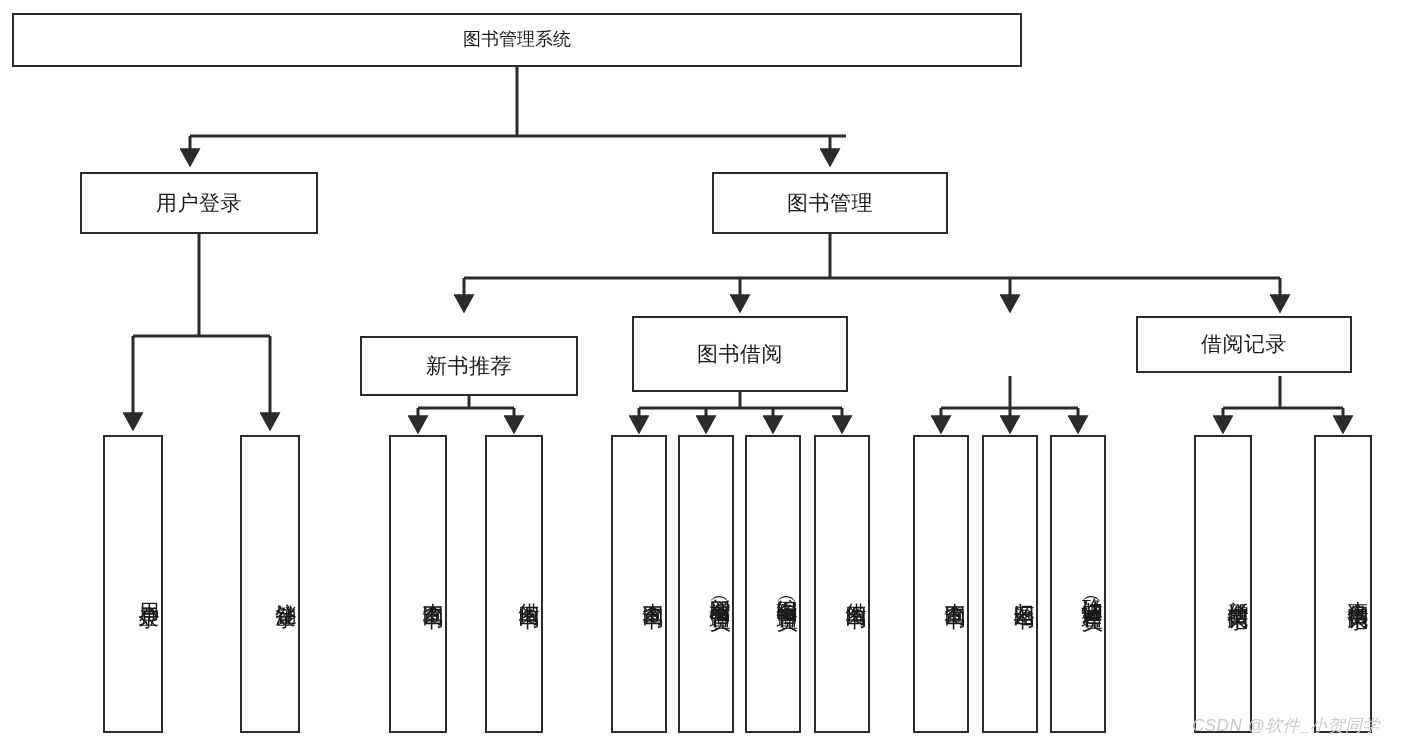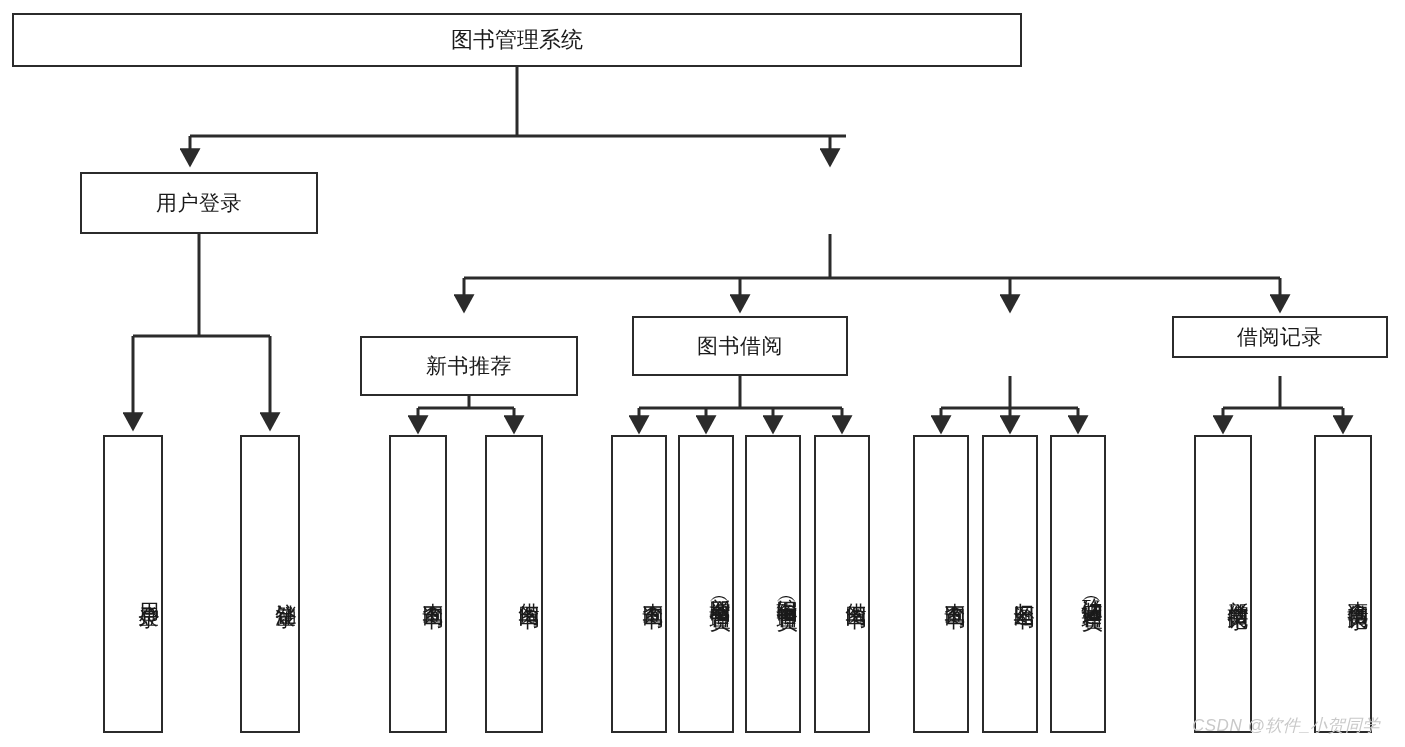--- a/index.html
+++ b/index.html
@@ -32,21 +32,21 @@
     align-items: center;
     justify-content: center;
     color: #1a1a1a;
     line-height: 1.18;
   }
   .node.h {
     font-size: 21px;
     letter-spacing: 0.5px;
   }
   .node.root {
-    font-size: 22px;
+    font-size: 18px;
   }
   .node.v {
     font-size: 21px;
     writing-mode: vertical-rl;
     text-orientation: upright;
     letter-spacing: 2px;
     padding-top: 12px;
     align-items: flex-start;
     justify-content: center;
   }
@@ -120,28 +120,31 @@
     </g>
   </svg>
 
   <div class="node root" style="left:12px; top:13px; width:1010px; height:54px;">
     <span>图书管理系统</span>
   </div>
 
   <div class="node h" style="left:80px; top:172px; width:238px; height:62px;">
     <span>用户登录</span>
   </div>
+  <div class="node h" style="left:712px; top:172px; width:236px; height:62px;">
+    <span>图书管理</span>
+  </div>
 
   <div class="node h" style="left:360px; top:316px; width:218px; height:60px;margin-top:20px;">
     <span>新书推荐</span>
   </div>
-  <div class="node h" style="left:632px; top:316px; width:216px; height:60px;">
+  <div class="node h" style="left:632px; top:316px; width:216px; height:76px;">
     <span>图书借阅</span>
   </div>
-  <div class="node h" style="left:1172px; top:316px; width:216px; height:42px;">
+  <div class="node h" style="left:1136px; top:316px; width:216px; height:57px;">
     <span>借阅记录</span>
   </div>
 
   <div class="node v" style="left:103px; top:435px; width:60px; height:298px;">
     <span class="vtext">用户登录</span>
   </div>
   <div class="node v" style="left:240px; top:435px; width:60px; height:298px;">
     <span class="vtext">注销登录</span>
   </div>
 

